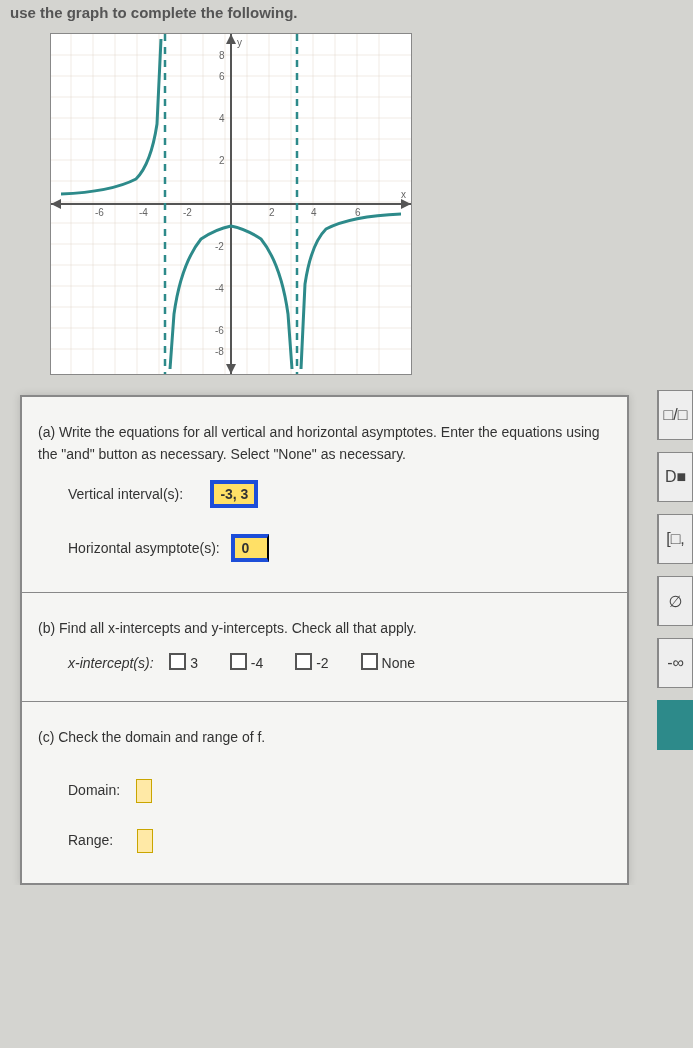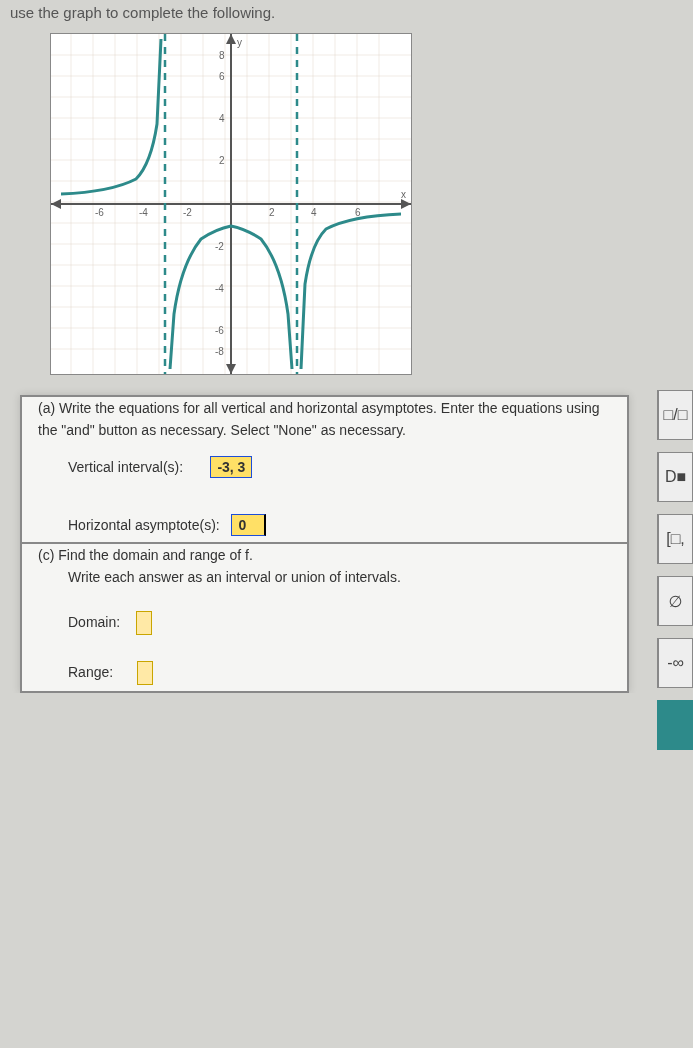--- a/index.html
+++ b/index.html
@@ -1,24 +1,24 @@
 <!DOCTYPE html>
 <html><head>
 <meta charset="utf-8">
 <style>
 body{margin:0;padding:0;background:#d4d4d0;font-family:Verdana,Geneva,sans-serif;font-size:14px;color:#333;width:693px}
-.header{padding:4px 10px;font-size:15px;color:#555;font-weight:400}
+.header{padding:4px 10px;font-size:15px;color:#555;font-weight:700}
 .graph-box{background:#fff;border:1px solid #888;width:360px;height:340px;margin:8px 0 20px 50px;position:relative;box-shadow:inset 0 0 20px rgba(180,180,180,.3)}
 .main-box{background:#f5f5f3;border:2px solid #888;width:605px;margin-left:20px;box-shadow:0 0 8px rgba(0,0,0,.15)}
-.part{border-bottom:1px solid #888;padding:0 16px}
+.part{border-bottom:1px solid #888;padding:24px 16px}
 .part:last-child{border-bottom:none}
 .lbl{font-weight:400;line-height:1.6}
 .row{margin:14px 0 6px}
 .ind{margin-left:30px}
-.ans{background:#ffe066;border:1px solid #1d4ed8;padding:2px 6px;font-weight:700;display:inline-block;min-width:20px}
+.ans{background:#ffe066;border:4px solid #1d4ed8;padding:2px 6px;font-weight:700;display:inline-block;min-width:20px}
 .ans.cur{border-right:2px solid #000}
 .empty{background:#ffe9a6;border:1px solid #c9a500;width:14px;height:22px;display:inline-block;vertical-align:middle}
 .cb{display:inline-block;width:13px;height:13px;border:2px solid #555;background:#fff;vertical-align:-2px;margin-right:4px}
 .opt{display:inline-block;margin-right:28px;font-size:14px}
 .side-panel{position:absolute;right:0;top:390px;width:36px}
 .sbtn{border:1px solid #888;background:#eee;height:48px;margin-bottom:12px;display:flex;align-items:center;justify-content:center;font-size:16px;color:#444;border-left:2px solid #888}
 .sbtn.teal{background:#2d8a8a;border-color:#2d8a8a}
 svg{position:absolute;top:0;left:0}
 </style>
 </head>
@@ -94,33 +94,40 @@
 </div>
 
 <div class="main-box">
 
 <div class="part">
   <div class="lbl">(a) Write the equations for all vertical and horizontal asymptotes. Enter the equations using the "and" button as necessary. Select "None" as necessary.</div>
   <div class="row ind">
     <span>Vertical interval(s):</span>&nbsp;&nbsp;&nbsp;&nbsp;&nbsp;&nbsp;
     <span class="ans">-3, 3</span>
   </div>
-  <div class="row ind" style="margin-top:36px">
+  <div class="row ind" style="margin-top:26px">
     <span>Horizontal asymptote(s):</span>&nbsp;&nbsp;
     <span class="ans cur">0</span>
   </div>
 </div>
 
 <div class="part">
+  <div class="lbl">(b) Find all x-intercepts and y-intercepts. Check all that apply.</div>
+  <div class="row ind">
+    <span style="font-style:italic">x-intercept(s):</span>&nbsp;&nbsp;&nbsp;
+    <span class="opt"><span class="cb"></span><span>3</span></span>
+    <span class="opt"><span class="cb"></span><span>-4</span></span>
+    <span class="opt"><span class="cb"></span><span>-2</span></span>
+    <span class="opt"><span class="cb"></span><span>None</span></span>
+  </div>
 </div>
 
 <div class="part">
-  <div class="lbl">(c) Find the domain and range of f.</div>
-  <div class="lbl ind">Write each answer as an interval or union of intervals.</div>
-  <div class="row ind" style="margin-top:22px">
+  <div class="lbl">(c) Check the domain and range of f.</div>
+  <div class="row ind" style="margin-top:30px">
     <span>Domain:</span>&nbsp;&nbsp;&nbsp;
     <span class="empty"></span>
   </div>
   <div class="row ind" style="margin-top:26px;">
     <span>Range:</span>&nbsp;&nbsp;&nbsp;&nbsp;&nbsp;
     <span class="empty"></span>
   </div>
 </div>
 
 </div>

